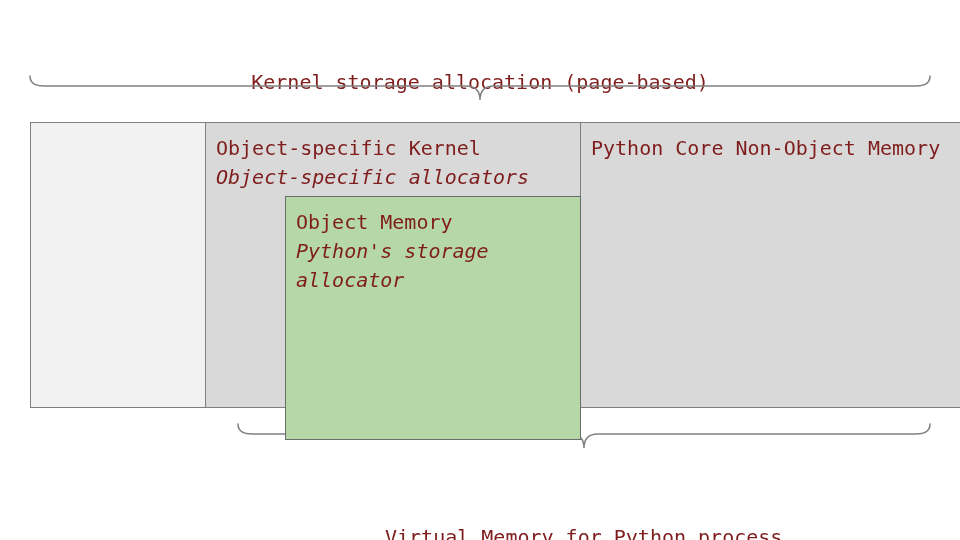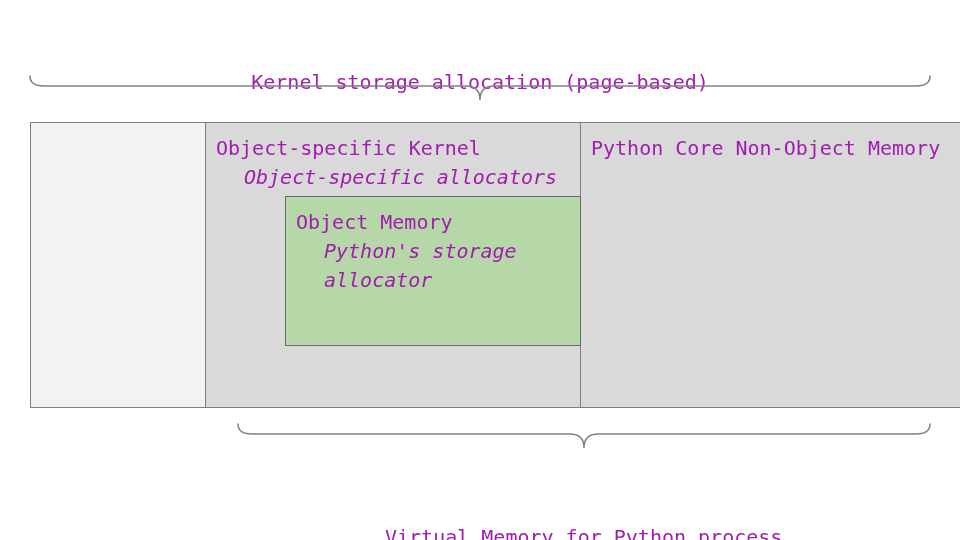--- a/index.html
+++ b/index.html
@@ -6,21 +6,21 @@
     margin: 0;
     padding: 0;
     background: #ffffff;
   }
   #page {
     position: relative;
     width: 960px;
     height: 540px;
     background: #ffffff;
     font-family: "DejaVu Sans Mono", "Liberation Mono", monospace;
-    color: #a21caf;
+    color: #7f1d1d;
     overflow: hidden;
   }
   .annotation {
     position: absolute;
     font-size: 20px;
     line-height: 29px;
     white-space: pre;
   }
   .annotation .italic {
     font-style: italic;
@@ -54,30 +54,29 @@
     width: 376px; height: 286px;
     background: #d9d9d9;
   }
   #box-python-core {
     left: 580px; top: 122px;
     width: 394px; height: 286px;
     background: #d9d9d9;
   }
   #box-object-memory {
     left: 285px; top: 196px;
-    width: 296px; height: 150px;
+    width: 296px; height: 244px;
     background: #b6d7a8;
     border: 1px solid #6b6b6b;
   }
   .box-title {
     font-style: normal;
   }
   .box-subtitle {
     font-style: italic;
-    margin-left: 28px;
   }
   #brace-layer {
     position: absolute;
     left: 0; top: 0;
     width: 960px; height: 540px;
     pointer-events: none;
   }
   #brace-layer path {
     fill: none;
     stroke: #808080;

